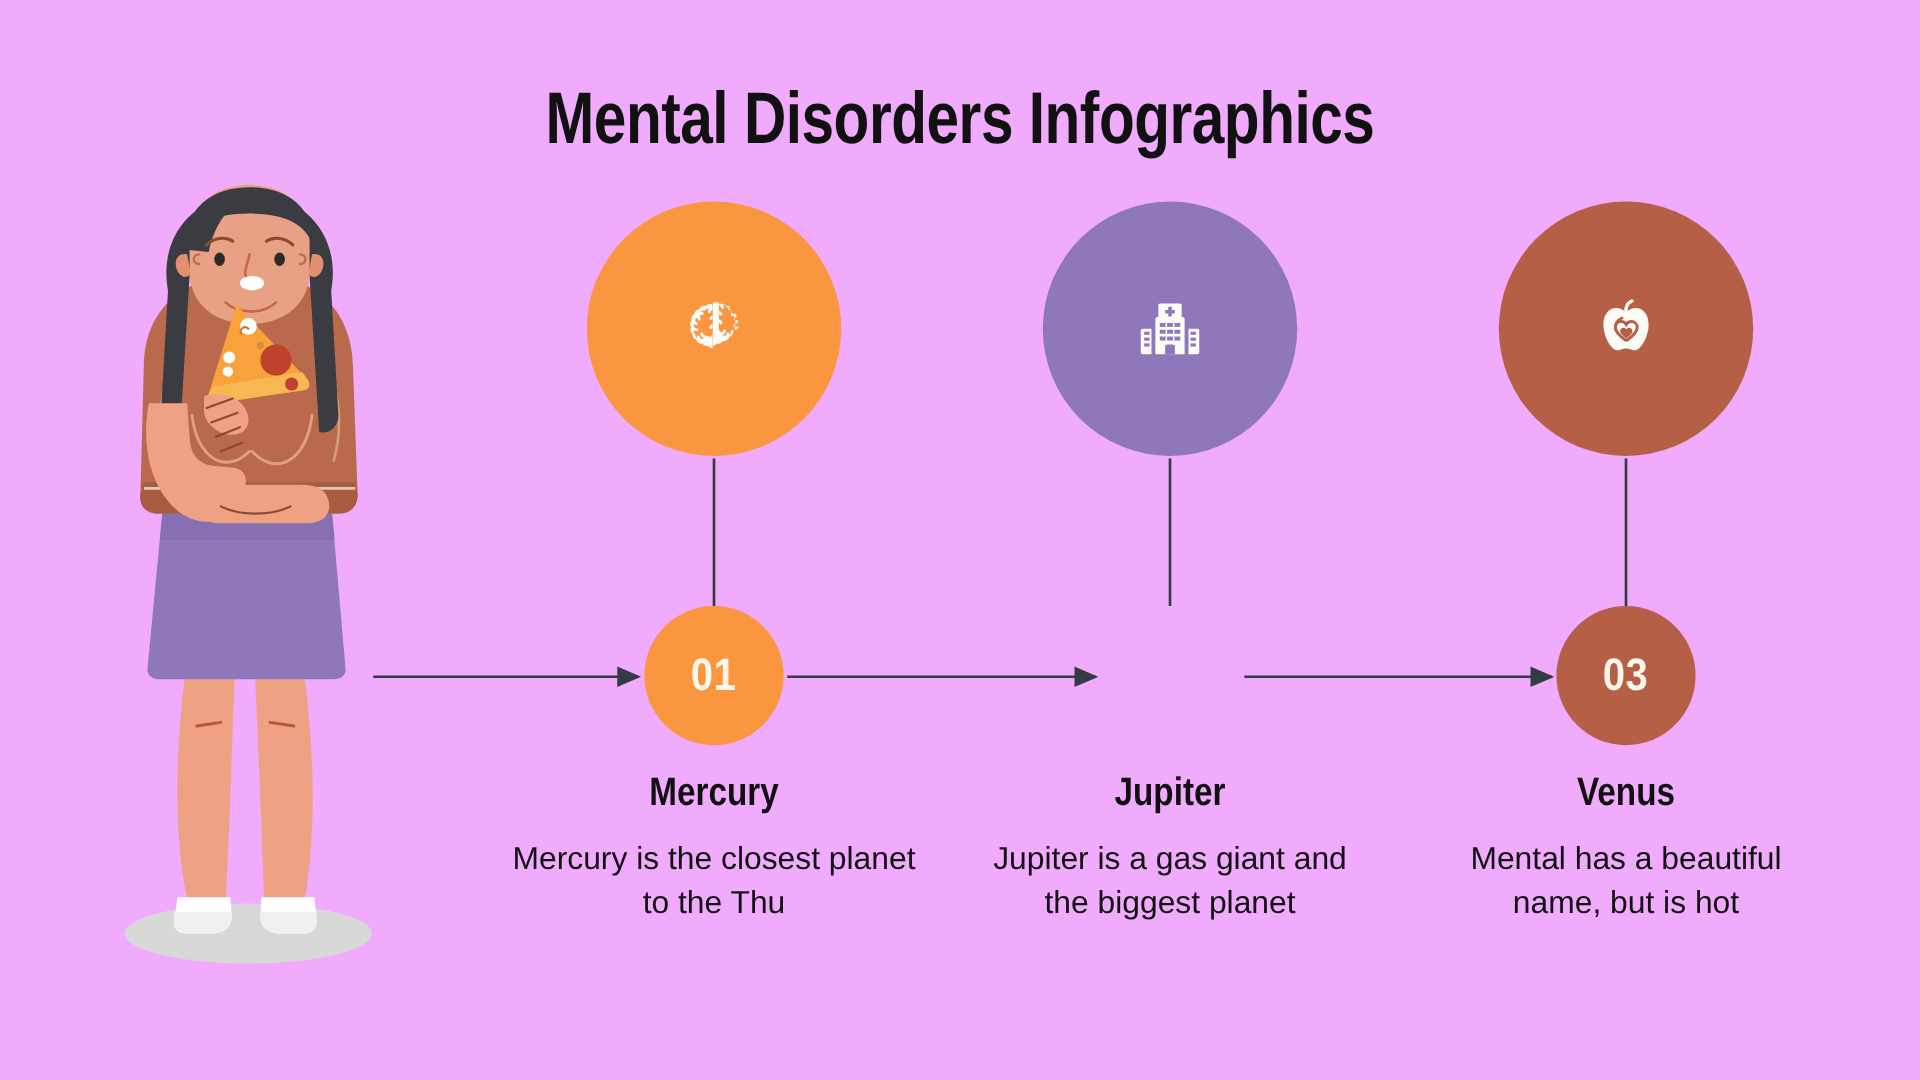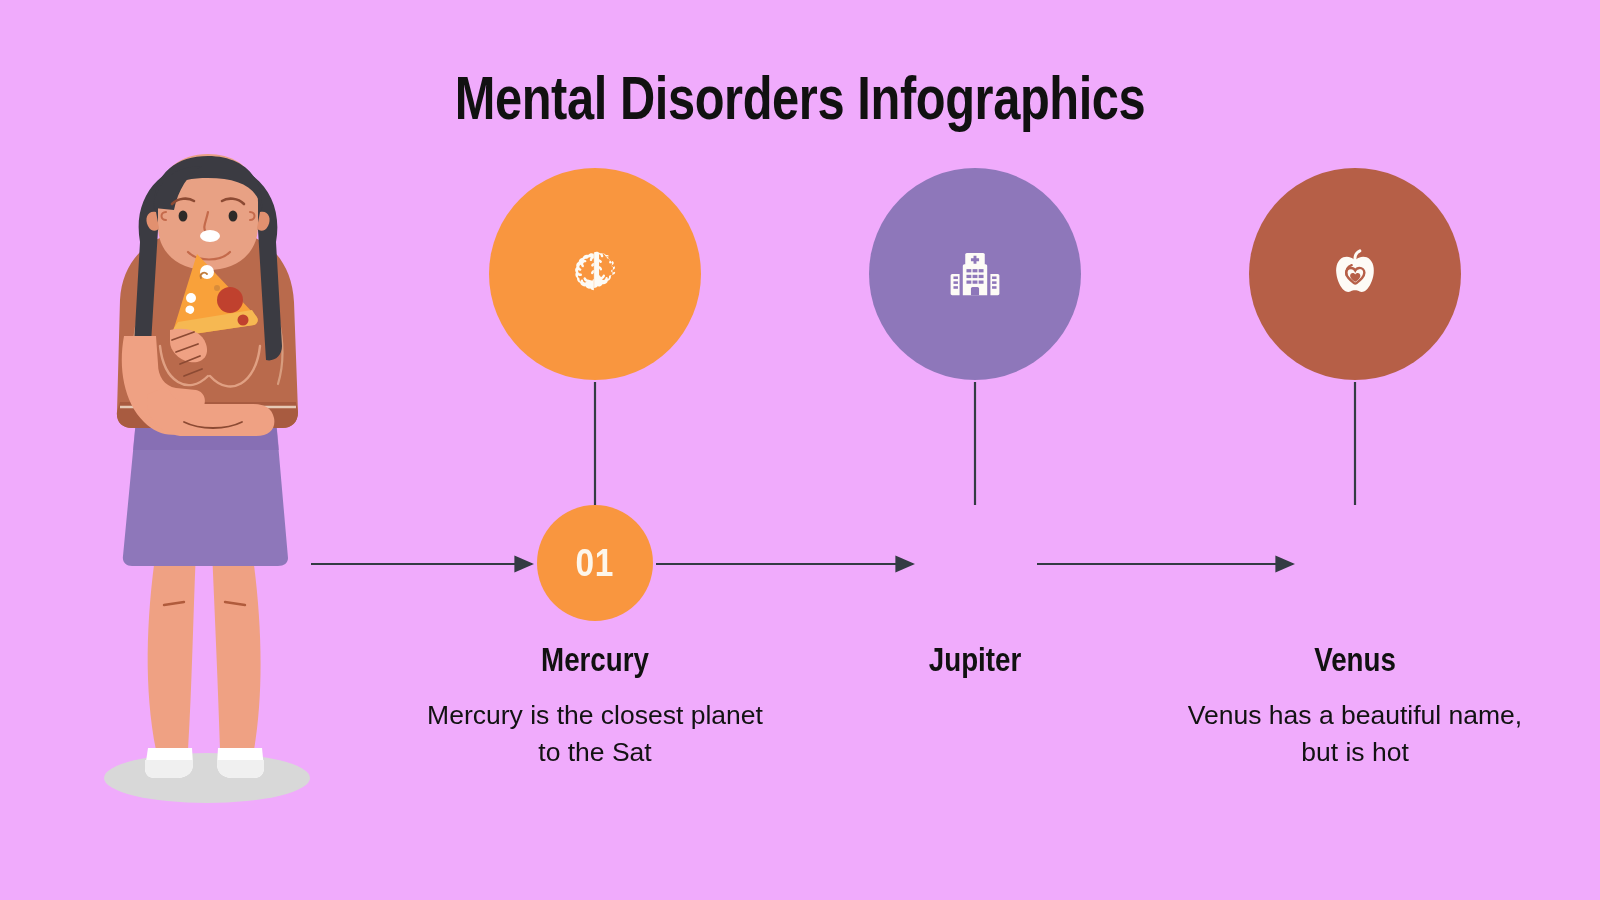--- a/index.html
+++ b/index.html
@@ -245,21 +245,21 @@
     <div class="icon-circle" style="background:#F9963F">
       <svg viewBox="0 0 64 64" xmlns="http://www.w3.org/2000/svg" fill="#FDFBF6">
         <path d="M30.6 7.2c-2.4-1.3-5.4-0.7-7 1.4-2.8-0.9-5.8 0.6-6.8 3.4-2.6 0.2-4.7 2.3-4.9 4.9-2.4 1.1-3.6 3.9-2.7 6.4-1.9 1.8-2.2 4.7-0.7 6.9-1.2 2.3-0.6 5.2 1.4 6.8-0.3 2.6 1.3 5.1 3.8 5.9 0.5 2.6 2.8 4.4 5.4 4.4 0.4 0 0.8 0 1.2-0.1 1.2 2.1 3.6 3.2 6 2.7 1 1.3 2.5 2.1 4.3 2.1V7.9c-0.1 0-0.1 0-0.2 0zM23.3 38.9c-1.2 0-2.2-0.8-2.5-1.9-0.2-0.8-1-1.3-1.8-1.1-0.8 0.2-1.3 1-1.1 1.8 0.5 1.9 1.9 3.3 3.7 3.9-0.7 0.8-1.9 1.1-2.9 0.6-0.8-0.4-1.3-1.1-1.4-2-0.1-0.8-0.8-1.4-1.6-1.3-0.8 0.1-1.4 0.8-1.3 1.6 0 0.3 0.1 0.6 0.2 0.9-1.1-0.5-1.8-1.7-1.6-2.9 0.1-0.6-0.2-1.2-0.7-1.5-1.1-0.7-1.6-2.1-1.1-3.3 1 0.6 2.2 0.9 3.4 0.8 0.8-0.1 1.4-0.8 1.4-1.6-0.1-0.8-0.8-1.4-1.6-1.4-1.1 0.1-2.1-0.4-2.7-1.3-0.6-0.9-0.6-2.1 0-3 0.5 0.4 1 0.7 1.6 0.9 0.8 0.3 1.6-0.1 1.9-0.9 0.3-0.8-0.1-1.6-0.9-1.9-1.1-0.4-1.8-1.6-1.5-2.8 0.2-1 1-1.7 1.9-1.9 0.1 0.9 0.5 1.8 1.1 2.5 0.5 0.6 1.5 0.7 2.1 0.2 0.6-0.5 0.7-1.5 0.2-2.1-0.6-0.7-0.7-1.6-0.4-2.4 0.4-0.8 1.2-1.3 2.1-1.2 0.8 0.1 1.5-0.5 1.6-1.3 0.1-0.8-0.5-1.5-1.3-1.6-0.6-0.1-1.2 0-1.7 0.2 0.6-1.3 2-2 3.4-1.7 0.5 0.1 1.1-0.1 1.4-0.5 0.8-1.1 2.3-1.5 3.5-0.9-0.6 0.8-1 1.7-1.1 2.7-0.1 0.8 0.5 1.5 1.3 1.6h0.2c0.8 0 1.4-0.6 1.5-1.3 0.1-1.2 1-2.2 2.2-2.4v5.9c-1.4 0.3-2.6 1.2-3.3 2.4-0.4 0.7-0.2 1.6 0.5 2.1 0.7 0.4 1.6 0.2 2.1-0.5 0.2-0.3 0.4-0.5 0.7-0.7v5.2c-1.8 0.4-3.2 1.8-3.7 3.6-0.2 0.8 0.3 1.6 1.1 1.8 0.8 0.2 1.6-0.3 1.8-1.1 0.1-0.5 0.4-0.9 0.8-1.2v8.3c-1 0.2-1.8 1.1-1.9 2.1z"></path>
         <path d="M53.2 28.2c1.5-2.2 1.2-5.1-0.7-6.9 0.9-2.5-0.3-5.3-2.7-6.4-0.2-2.6-2.3-4.7-4.9-4.9-1-2.8-4-4.3-6.8-3.4-1.6-2.1-4.6-2.7-7-1.4-0.1 0-0.1 0-0.2 0v44.1c1.8 0 3.3-0.8 4.3-2.1 2.4 0.5 4.8-0.6 6-2.7 0.4 0.1 0.8 0.1 1.2 0.1 2.6 0 4.9-1.8 5.4-4.4 2.5-0.8 4.1-3.3 3.8-5.9 2-1.6 2.6-4.5 1.4-6.8zM49.9 33.8c-0.5 0.3-0.8 0.9-0.7 1.5 0.2 1.2-0.5 2.4-1.6 2.9 0.1-0.3 0.2-0.6 0.2-0.9 0.1-0.8-0.5-1.5-1.3-1.6-0.8-0.1-1.5 0.5-1.6 1.3-0.1 0.9-0.6 1.6-1.4 2-1 0.5-2.2 0.2-2.9-0.6 1.8-0.6 3.2-2 3.7-3.9 0.2-0.8-0.3-1.6-1.1-1.8-0.8-0.2-1.6 0.3-1.8 1.1-0.3 1.1-1.3 1.9-2.5 1.9-0.1-1-0.9-1.9-1.9-2.1v-8.3c0.4 0.3 0.7 0.7 0.8 1.2 0.2 0.8 1 1.3 1.8 1.1 0.8-0.2 1.3-1 1.1-1.8-0.5-1.8-1.9-3.2-3.7-3.6v-5.2c0.3 0.2 0.5 0.4 0.7 0.7 0.5 0.7 1.4 0.9 2.1 0.5 0.7-0.5 0.9-1.4 0.5-2.1-0.7-1.2-1.9-2.1-3.3-2.4v-5.9c1.2 0.2 2.1 1.2 2.2 2.4 0.1 0.7 0.7 1.3 1.5 1.3h0.2c0.8-0.1 1.4-0.8 1.3-1.6-0.1-1-0.5-1.9-1.1-2.7 1.2-0.6 2.7-0.2 3.5 0.9 0.3 0.4 0.9 0.6 1.4 0.5 1.4-0.3 2.8 0.4 3.4 1.7-0.5-0.2-1.1-0.3-1.7-0.2-0.8 0.1-1.4 0.8-1.3 1.6 0.1 0.8 0.8 1.4 1.6 1.3 0.9-0.1 1.7 0.4 2.1 1.2 0.3 0.8 0.2 1.7-0.4 2.4-0.5 0.6-0.4 1.6 0.2 2.1 0.6 0.5 1.6 0.4 2.1-0.2 0.6-0.7 1-1.6 1.1-2.5 0.9 0.2 1.7 0.9 1.9 1.9 0.3 1.2-0.4 2.4-1.5 2.8-0.8 0.3-1.2 1.1-0.9 1.9 0.3 0.8 1.1 1.2 1.9 0.9 0.6-0.2 1.1-0.5 1.6-0.9 0.6 0.9 0.6 2.1 0 3-0.6 0.9-1.6 1.4-2.7 1.3-0.8-0.1-1.5 0.6-1.6 1.4 0 0.8 0.6 1.5 1.4 1.6 1.2 0.1 2.4-0.2 3.4-0.8 0.5 1.2 0 2.6-1.1 3.3z"></path>
       </svg>
     </div>
     <div class="num-circle" style="background:#F9963F">
       <span class="num-text">01</span>
     </div>
     <div class="col-title">Mercury</div>
-    <div class="col-desc">Mercury is the closest planet to the Sat</div>
+    <div class="col-desc">Mercury is the closest planet to the Thu</div>
   </div>
 
   <div class="column col-2">
     <div class="icon-circle" style="background:#8E77BA">
       <svg viewBox="0 0 64 64" xmlns="http://www.w3.org/2000/svg" fill="#FDFBF6">
 
         <path d="M4 32h9v26H4c-1.1 0-2-0.9-2-2V34c0-1.1 0.9-2 2-2z"></path>
         <rect x="5.5" y="35" width="5.5" height="3.2" fill="#8E77BA"></rect>
         <rect x="5.5" y="41" width="5.5" height="3.2" fill="#8E77BA"></rect>
         <rect x="5.5" y="47" width="5.5" height="3.2" fill="#8E77BA"></rect>
@@ -282,34 +282,38 @@
         <rect x="29" y="33" width="6" height="4" fill="#8E77BA"></rect>
         <rect x="36.5" y="33" width="6" height="4" fill="#8E77BA"></rect>
         <rect x="21.5" y="40" width="6" height="4" fill="#8E77BA"></rect>
         <rect x="29" y="40" width="6" height="4" fill="#8E77BA"></rect>
         <rect x="36.5" y="40" width="6" height="4" fill="#8E77BA"></rect>
 
         <path d="M27 58V50c0-1.1 0.9-2 2-2h6c1.1 0 2 0.9 2 2v8h-10z" fill="#8E77BA"></path>
       </svg>
     </div>
     <div class="col-title">Jupiter</div>
+    <div class="col-desc">Jupiter is a gas giant and the biggest planet</div>
   </div>
 
   <div class="column col-3">
     <div class="icon-circle" style="background:#B65F47">
       <svg viewBox="0 0 64 64" xmlns="http://www.w3.org/2000/svg">
 
         <path d="M32 15c4-4 10-5.5 14.5-3.5C53 14.5 56 22 55 31c-1 9-5 17-9.5 21-2.6 2.3-5.5 2.6-8.4 1.3-1.5-0.7-2.9-1.2-5.1-1.2s-3.6 0.5-5.1 1.2c-2.9 1.3-5.8 1-8.4-1.3C14 48 10 40 9 31c-1-9 2-16.5 8.5-19.5C22 9.5 28 11 32 15z" fill="#FDFBF6"></path>
 
         <path d="M32 15c-0.5-5 1.5-9.5 6-11.5" stroke="#FDFBF6" stroke-width="3.6" fill="none" stroke-linecap="round"></path>
 
         <path d="M21.5 33c-1-5.5 1.5-10 6.5-12" stroke="#B65F47" stroke-width="2.8" fill="none" stroke-linecap="round"></path>
 
         <path d="M37.5 24.5c-2.3 0-4.2 1.3-5.2 3.1-1-1.8-2.9-3.1-5.2-3.1-3.4 0-6 2.7-6 6.1 0 2.3 1.2 4.3 2.8 6.2 1.8 2.2 4.3 4.3 6.9 6.4 0.9 0.7 2.1 0.7 3 0 2.6-2.1 5.1-4.2 6.9-6.4 1.6-1.9 2.8-3.9 2.8-6.2 0-3.4-2.6-6.1-6-6.1z" fill="none" stroke="#B65F47" stroke-width="3"></path>
 
         <path d="M32.3 32.6c-0.6-1.1-1.7-1.8-3-1.8-1.9 0-3.3 1.5-3.3 3.4 0 1.3 0.7 2.4 1.6 3.5 1 1.2 2.4 2.4 3.9 3.6 0.5 0.4 1.1 0.4 1.6 0 1.5-1.2 2.9-2.4 3.9-3.6 0.9-1.1 1.6-2.2 1.6-3.5 0-1.9-1.4-3.4-3.3-3.4-1.3 0-2.4 0.7-3 1.8z" fill="#B65F47"></path>
       </svg>
     </div>
+    <div class="num-circle" style="background:#B65F47">
+      <span class="num-text">03</span>
+    </div>
     <div class="col-title">Venus</div>
-    <div class="col-desc">Venus has a beautiful name, but is hot</div>
+    <div class="col-desc">Mental has a beautiful name, but is hot</div>
   </div>
 
 </div>
 
 </body></html>

